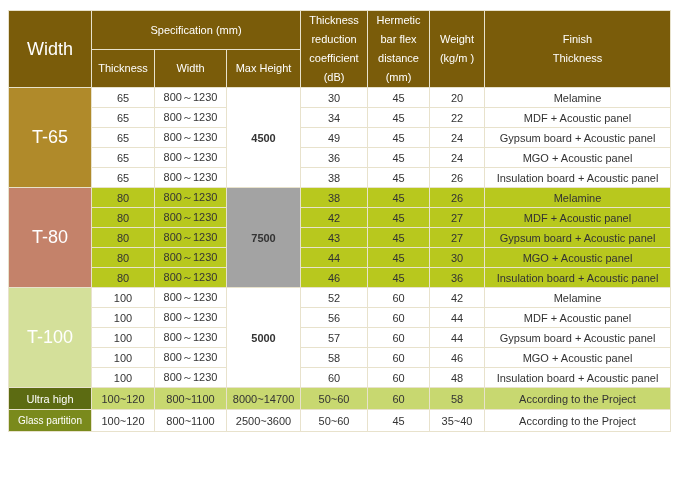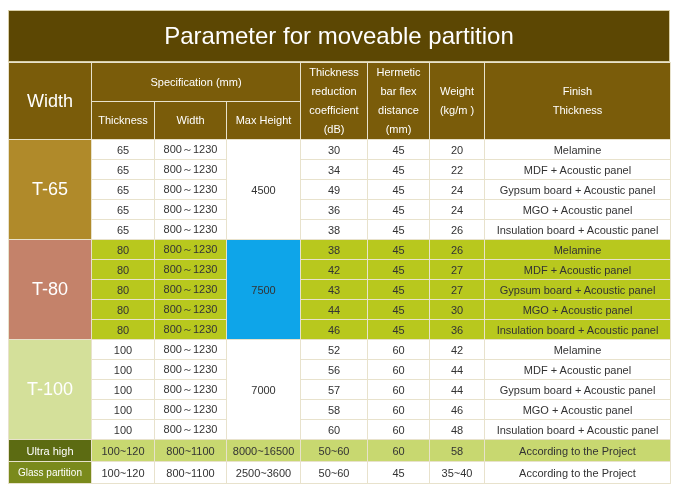--- a/index.html
+++ b/index.html
@@ -13,28 +13,27 @@
   tbody td { height:19px; }
   .c-white td { background:#ffffff; }
   .c-green td { background:#b8c81e; }
   .c-ultra td { background:#c8d870; }
   td.type { color:#ffffff; font-size:18px; }
   td.t65 { background:#b08a2a !important; }
   td.t80 { background:#c4826a !important; }
   td.t100 { background:#d4e09a !important;margin-top:8px; }
   td.tu { background:#5c6b12 !important; font-size:11px; color:#fff; }
   td.tg { background:#7a8a1c !important; font-size:10px; color:#fff; }
-  td.mh { background:#ffffff; }
-  .c-green td.mh { background:#0ea5e9; }
+  td.mh { background:#ffffff;font-weight:bold; }
+  .c-green td.mh { background:#a3a3a3; }
 </style>
 </head>
 <body>
 
 <div class="wrap">
-  <div class="title">Parameter for moveable partition</div>
   <table>
     <colgroup>
       <col style="width:83px">
         <col style="width:63px">
         <col style="width:72px">
         <col style="width:74px">
       <col style="width:67px">
         <col style="width:62px">
         <col style="width:55px">
         <col style="width:186px">
@@ -152,21 +151,21 @@
           <td>800～1230</td>
           <td>46</td>
           <td>45</td>
           <td>36</td>
           <td>Insulation board + Acoustic panel</td>
         </tr>
         <tr class="c-white">
           <td rowspan="5" class="type t100">T-100</td>
           <td>100</td>
           <td>800～1230</td>
-          <td rowspan="5" class="mh">7000</td>
+          <td rowspan="5" class="mh">5000</td>
           <td>52</td>
           <td>60</td>
           <td>42</td>
           <td>Melamine</td>
         </tr>
         <tr class="c-white">
           <td>100</td>
           <td>800～1230</td>
           <td>56</td>
           <td>60</td>
@@ -194,21 +193,21 @@
           <td>800～1230</td>
           <td>60</td>
           <td>60</td>
           <td>48</td>
           <td>Insulation board + Acoustic panel</td>
         </tr>
         <tr class="c-ultra">
           <td class="type tu" style="height:21px">Ultra high</td>
           <td>100~120</td>
           <td>800~1100</td>
-          <td>8000~16500</td>
+          <td>8000~14700</td>
           <td>50~60</td>
           <td>60</td>
           <td>58</td>
           <td>According to the Project</td>
         </tr>
         <tr class="c-white">
           <td class="type tg" style="height:21px">Glass partition</td>
           <td>100~120</td>
           <td>800~1100</td>
           <td>2500~3600</td>

